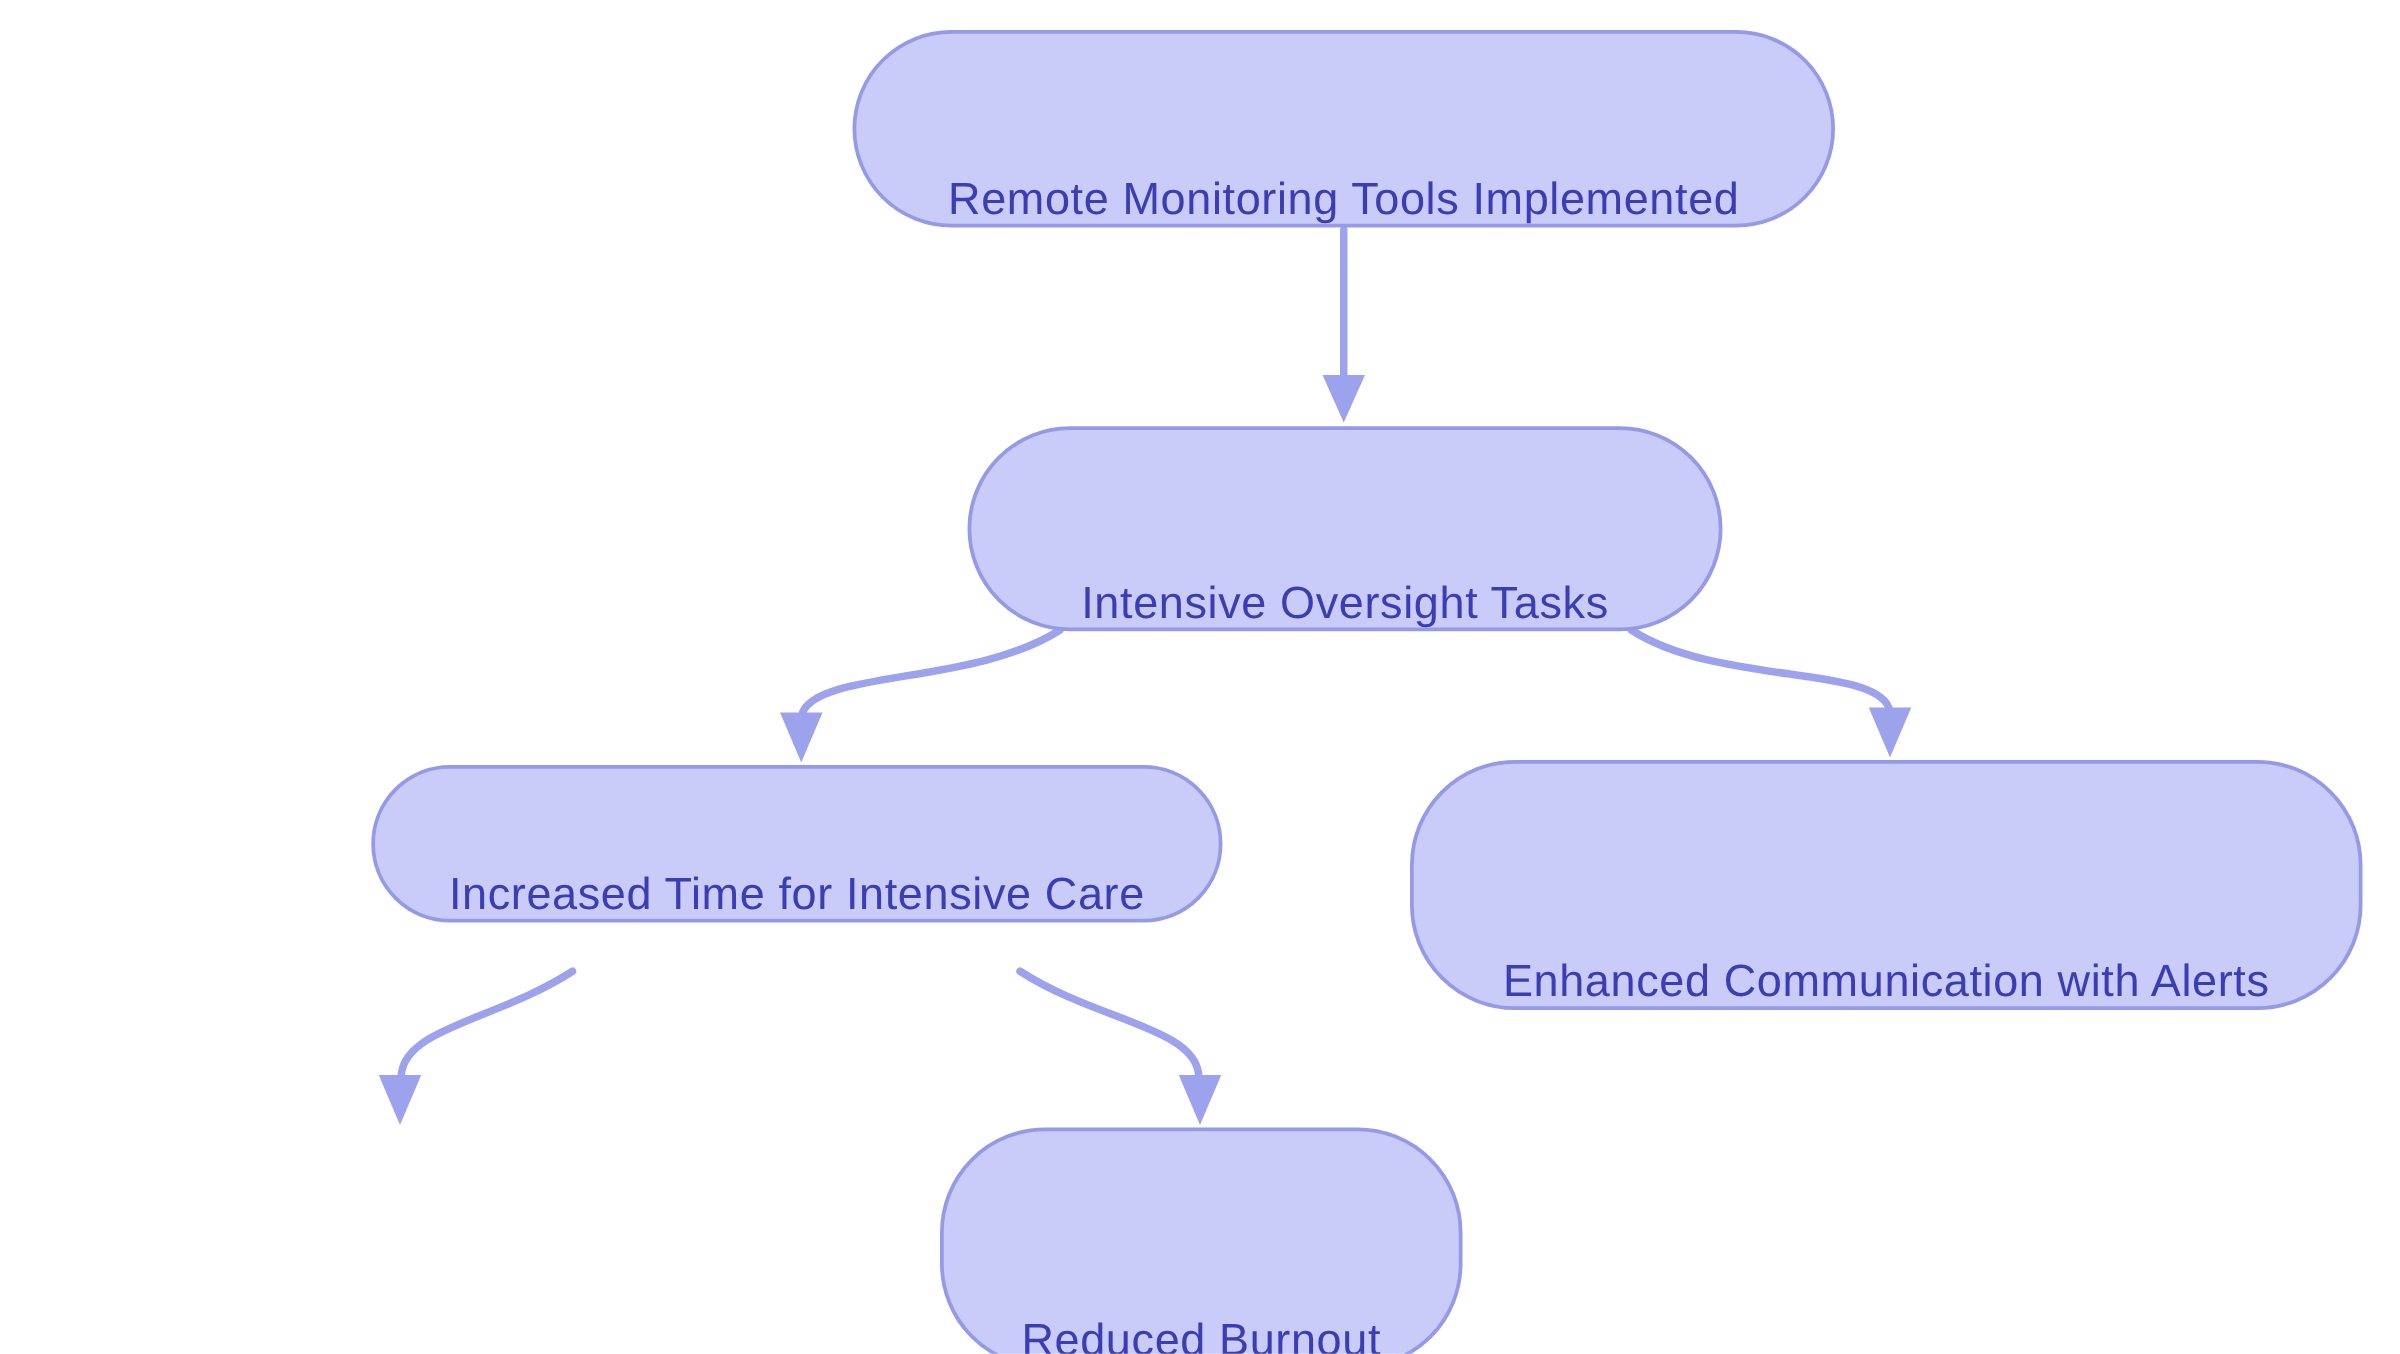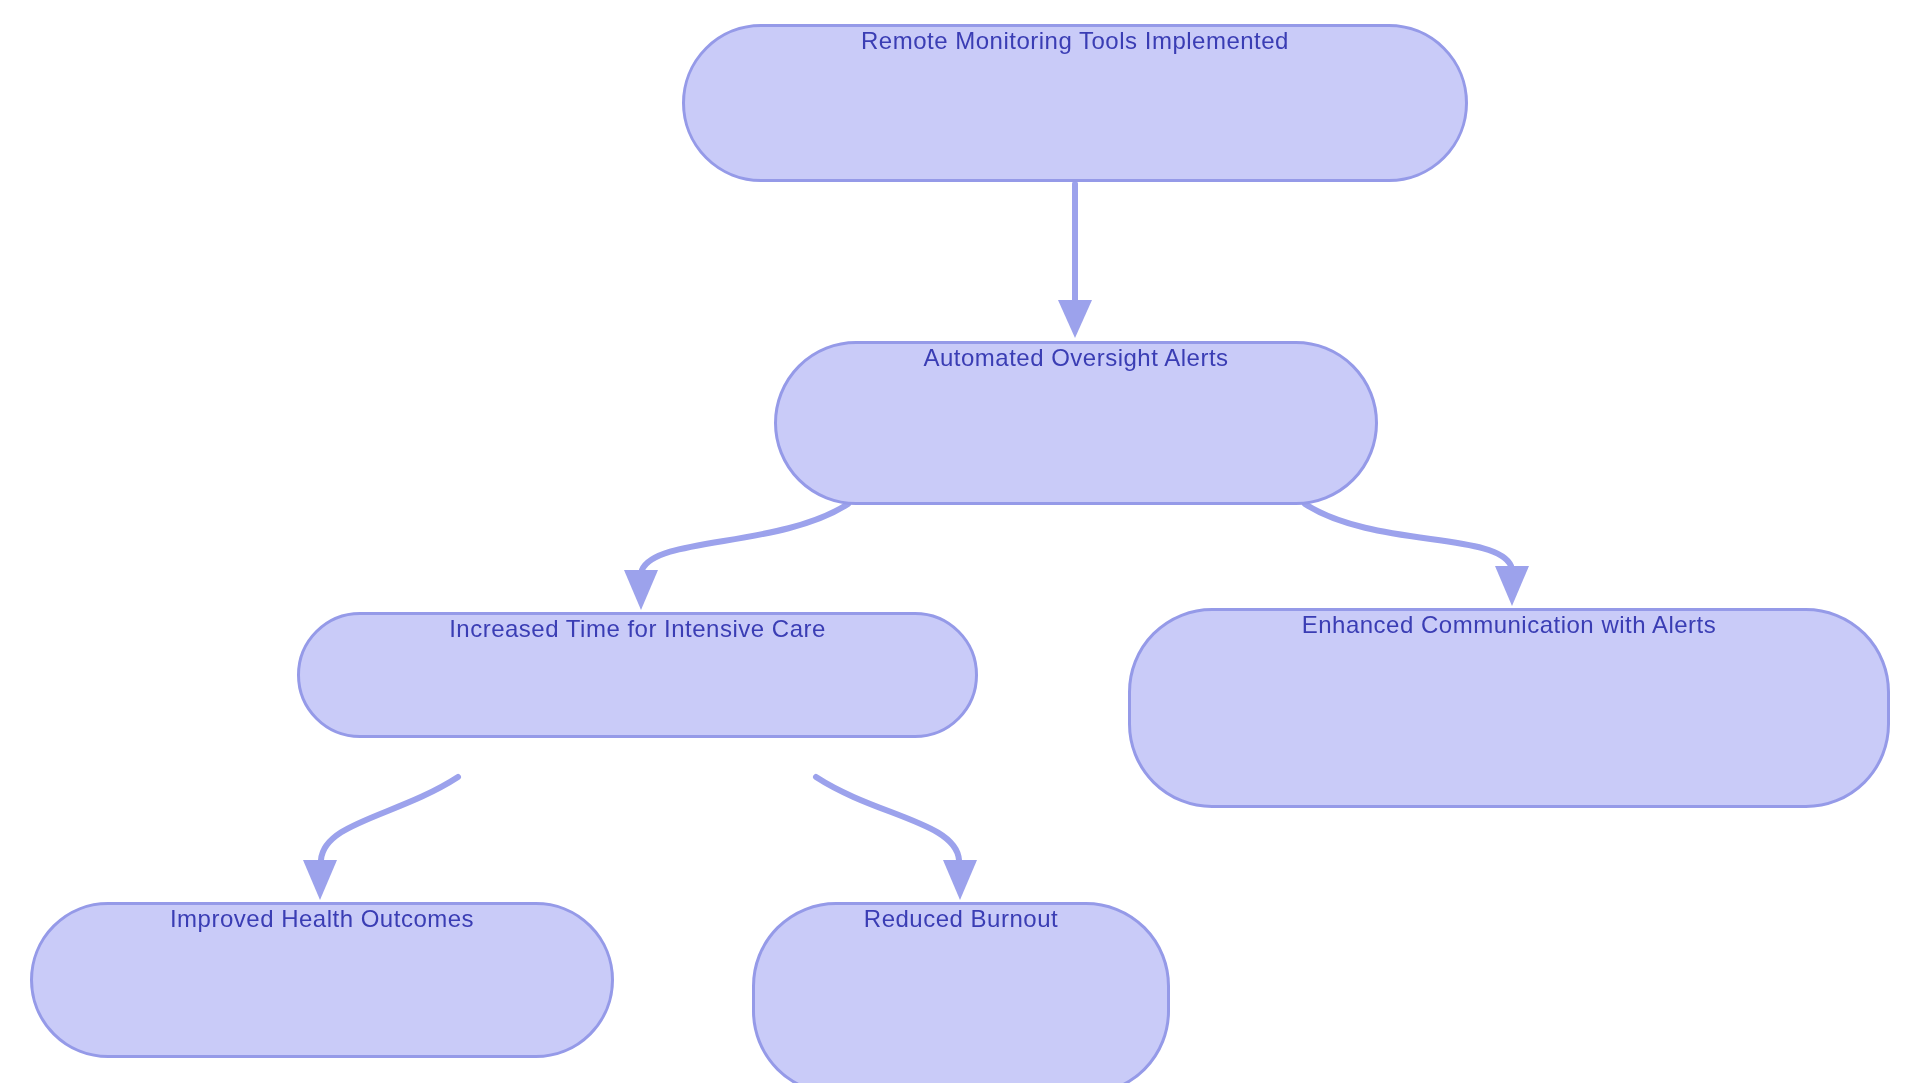--- a/index.html
+++ b/index.html
@@ -35,25 +35,25 @@
     fill: #9ca2ec;
     stroke: none;
   }
   .node {
     position: absolute;
     box-sizing: border-box;
     background: #c9cbf8;
     border: 3px solid #959ae8;
     border-radius: 84px;
     display: flex;
-    align-items: flex-start;
+    align-items: flex-end;
     justify-content: center;
     text-align: center;
     color: #3a3db4;
-    font-size: 24px;
+    font-size: 36px;
     line-height: 1.15;
     letter-spacing: 0.5px;
   }
   .n1 { left: 682px;  top: 24px;  width: 786px; height: 158px; }
   .n2 { left: 774px;  top: 341px; width: 604px; height: 164px; }
   .n3 { left: 297px;  top: 612px; width: 681px; height: 126px; }
   .n4 { left: 1128px; top: 608px; width: 762px; height: 200px; }
   .n5 { left: 30px;   top: 902px; width: 584px; height: 156px; }
   .n6 { left: 752px;  top: 902px; width: 418px; height: 193px; }
 </style>
@@ -88,32 +88,29 @@
       <path class="edge-path" d="M 816 777 C 876 816, 956 822, 959 860"></path>
       <polygon class="edge-head" points="960,900 943,860 977,860"></polygon>
     </g>
   </svg>
 
   <div class="node n1">
     <span>Remote Monitoring Tools Implemented</span>
   </div>
 
   <div class="node n2">
-    <span>Automated Oversight Alerts</span>
+    <span>Intensive Oversight Tasks</span>
   </div>
 
   <div class="node n3">
     <span>Increased Time for Intensive Care</span>
   </div>
 
   <div class="node n4">
     <span>Enhanced Communication with Alerts</span>
   </div>
 
-  <div class="node n5">
-    <span>Improved Health Outcomes</span>
-  </div>
 
   <div class="node n6">
     <span>Reduced Burnout</span>
   </div>
 
 </div>
 
 </body></html>

